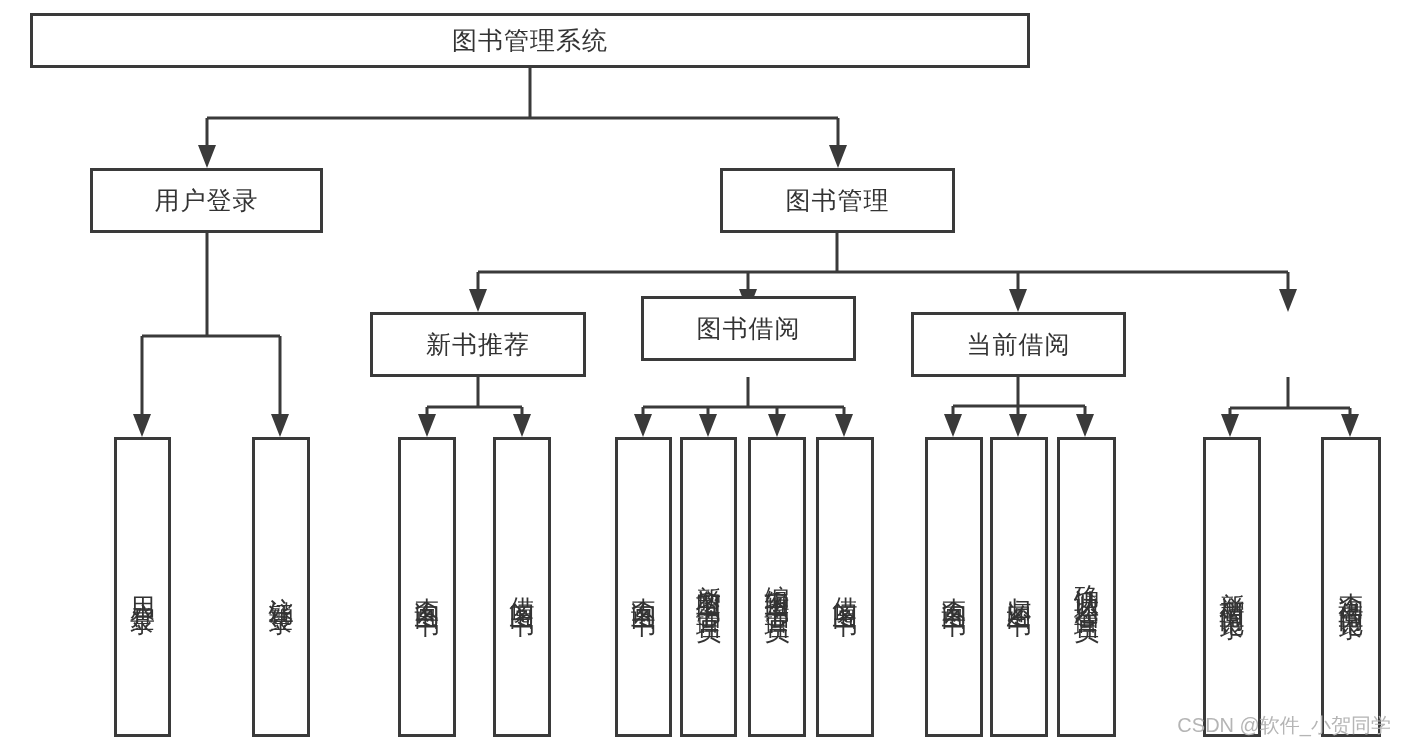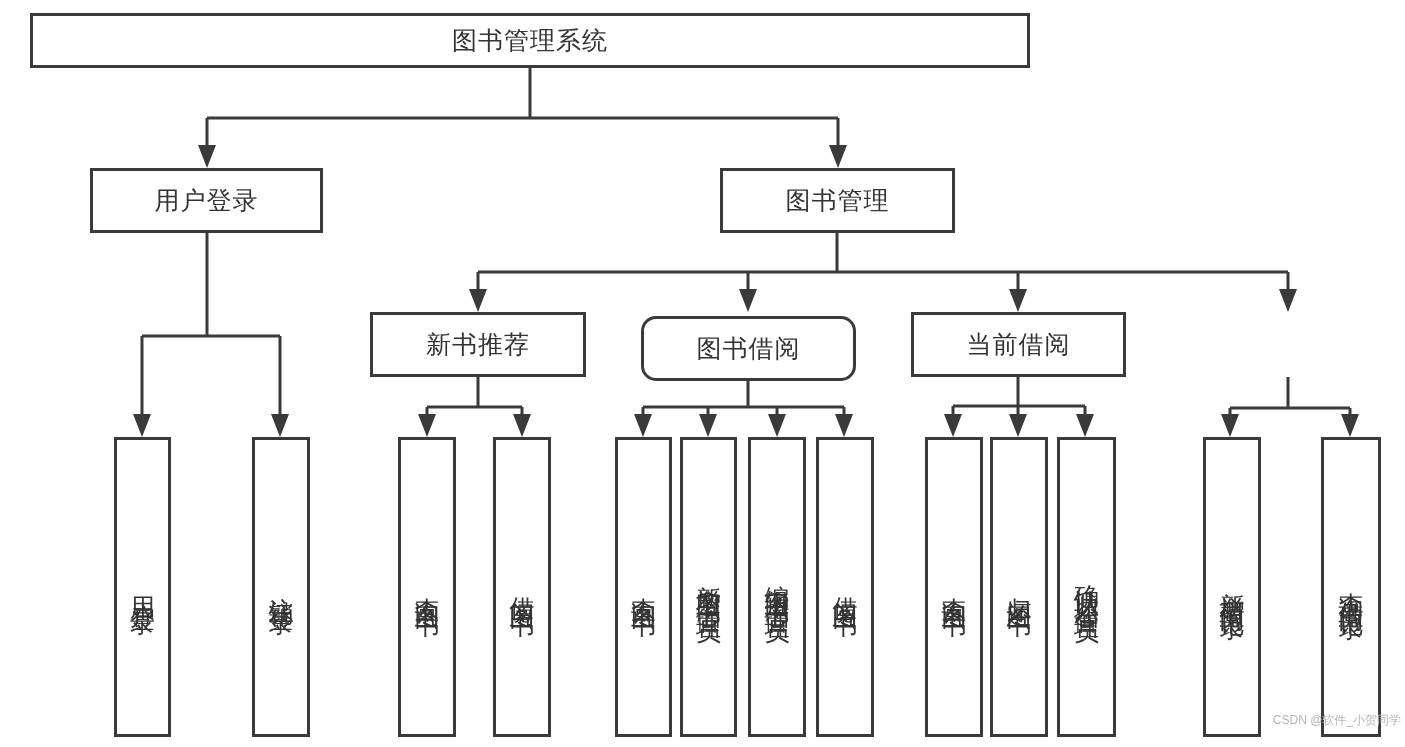--- a/index.html
+++ b/index.html
@@ -28,41 +28,41 @@
     text-orientation:mixed;
     letter-spacing:5px;
     line-height:1;
     white-space:nowrap;
   }
   
   .n-root   {left:22px;  top:13px;  width:1000px;height:55px;}
   .n-login  {left:82px;  top:168px; width:233px; height:65px;}
   .n-mgmt   {left:712px; top:168px; width:235px; height:65px;}
   .n-newrec {left:362px; top:312px; width:216px; height:65px;}
-  .n-borrow {left:633px; top:316px; width:215px; height:65px;border-radius:15px;}
+  .n-borrow {left:633px; top:296px; width:215px; height:65px;}
   .n-current{left:903px; top:312px; width:215px; height:65px;}
   .n-record {left:1172px;top:312px; width:216px; height:65px;}
   
   .leaf{top:437px;height:300px;}
   .l-a1{left:106px; width:57px;}
   .l-a2{left:244px; width:58px;}
   .l-b1{left:390px; width:58px;}
   .l-b2{left:485px; width:58px;}
   .l-c1{left:607px; width:57px;}
   .l-c2{left:672px; width:57px;}
   .l-c3{left:740px; width:58px;}
   .l-c4{left:808px; width:58px;}
   .l-d1{left:917px; width:58px;}
   .l-d2{left:982px; width:58px;}
   .l-d3{left:1049px;width:59px;}
   .l-e1{left:1195px;width:58px;}
   .l-e2{left:1313px;width:60px;}
   .watermark{
-    position:absolute;right:12px;top:712px;
-    font-size:12px;letter-spacing:0;
+    position:absolute;right:22px;top:712px;
+    font-size:20px;letter-spacing:0;
     color:var(--wm-color);z-index:3;white-space:nowrap;
   }
 </style>
 </head>
 <body>
 
 <div id="canvas">
 
   <svg id="wires" viewBox="0 0 1405 747" xmlns="http://www.w3.org/2000/svg">
     <path class="wire-lines" d="

